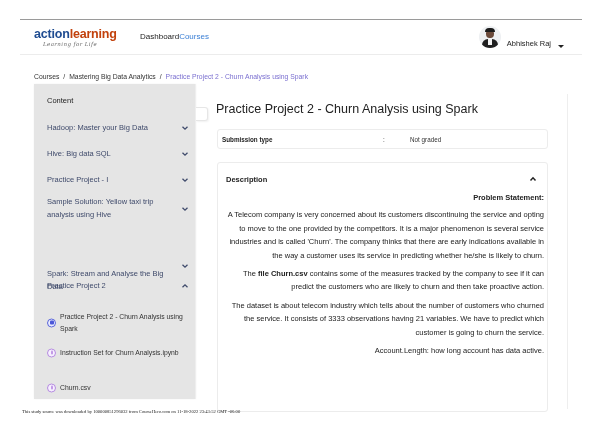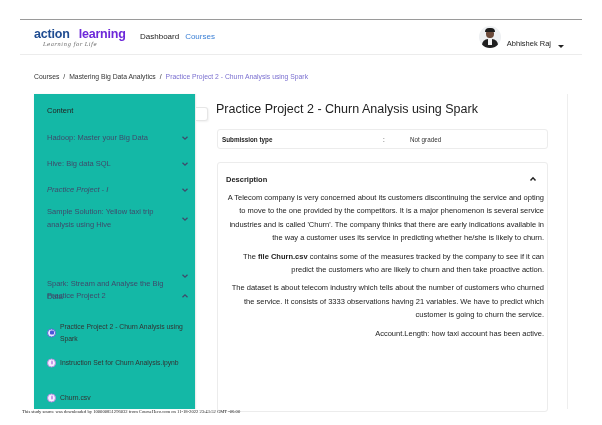--- a/index.html
+++ b/index.html
@@ -5,39 +5,39 @@
     * { box-sizing: border-box; margin: 0; padding: 0; }
     html, body { width: 602px; height: 425px; overflow: hidden; background: #ffffff; }
     body { font-family: "Liberation Sans", "DejaVu Sans", sans-serif; color: #1e1e2d; position: relative; }
 
     .topline { position: absolute; left: 20px; top: 19px; width: 562px; height: 1px; background: #9a9a9a; }
 
     .header { position: absolute; left: 20px; top: 20px; width: 562px; height: 35px; border-bottom: 1px solid #ececec; }
     .logo { position: absolute; left: 14px; top: 8px; width: 72px; }
     .logo-main { font-size: 12.5px; font-weight: bold; letter-spacing: -0.2px; line-height: 12px; }
     .logo-main .great { color: #1f4c91; }
-    .logo-main .learning { color: #6d28d9; padding-left: 9px; }
+    .logo-main .learning { color: #c2410c; }
     .logo-tag { font-family: "DejaVu Serif", serif; font-style: italic; font-size: 5.5px; color: #6b6b6b; text-align: center; letter-spacing: 0.4px; margin-top: 1px; }
-    .nav { position: absolute; left: 120px; top: 12px; font-size: 8px; display: flex; gap: 6px; }
+    .nav { position: absolute; left: 120px; top: 12px; font-size: 8px; display: flex; }
     .nav .dash { color: #222; }
     .nav .courses { color: #3a7fd5; }
     .user { position: absolute; right: 18px; top: 6px; display: flex; align-items: flex-end; gap: 6px; }
     .avatar { width: 22px; height: 22px; border-radius: 50%; background: #eef0f2; position: relative; overflow: hidden; }
     .avatar .head { position: absolute; left: 7px; top: 3px; width: 8px; height: 9px; border-radius: 50% 50% 45% 45%; background: #6b4a3a; }
     .avatar .hair { position: absolute; left: 6px; top: 2px; width: 10px; height: 4px; border-radius: 5px 5px 0 0; background: #1b1b1b; }
     .avatar .body { position: absolute; left: 3px; top: 13px; width: 16px; height: 12px; border-radius: 6px 6px 0 0; background: #1f1f1f; }
     .avatar .shirt { position: absolute; left: 9px; top: 13px; width: 4px; height: 6px; background: #f2f2f2; }
     .user-name { font-size: 7.5px; color: #222; }
     .caret { width: 0; height: 0; border-left: 3px solid transparent; border-right: 3px solid transparent; border-top: 3.5px solid #222; margin-left: 1px; }
 
     .breadcrumb { position: absolute; left: 34px; top: 73px; font-size: 6.8px; color: #333; display: flex; gap: 4px; white-space: nowrap; }
     .breadcrumb .active { color: #7a6fd0; }
     .breadcrumb .sep { color: #333; }
 
-    .sidebar { position: absolute; left: 34px; top: 94px; width: 162px; height: 315px; background: #14b8a6; border-right: 1px solid #eeeeee; box-shadow: 0 0 2px rgba(0,0,0,0.05); }
+    .sidebar { position: absolute; left: 34px; top: 84px; width: 162px; height: 315px; background: #e5e5e5; border-right: 1px solid #eeeeee; box-shadow: 0 0 2px rgba(0,0,0,0.05); }
     .sidebar-title { position: absolute; left: 13px; top: 12px; font-size: 7.5px; color: #222; }
     .sb-item { position: absolute; left: 13px; width: 140px; font-size: 7.5px; color: #3f4a6b; line-height: 12.5px; }
     .sb-item .chev { position: absolute; right: -2px; top: 50%; transform: translateY(-50%); width: 8px; height: 8px; }
     .sb-sub { position: absolute; left: 13px; width: 140px; font-size: 6.8px; color: #333; line-height: 11.5px; padding-left: 13px; }
     .sb-sub .dot { position: absolute; left: 0; top: 50%; transform: translateY(-50%); width: 9px; height: 9px; border-radius: 50%; border: 1px solid #b58be0; background: #f7efff; }
     .sb-sub .dot::after { content: ""; position: absolute; left: 2.5px; top: 1.5px; width: 2px; height: 4px; border-radius: 1px; background: #c29ae6; }
     .sb-sub .dot.active { border-color: #5b66d9; background: #e8eaff; }
     .sb-sub .dot.active::after { left: 1.5px; top: 1.5px; width: 4px; height: 4px; border-radius: 1px; background: #4a56d8; }
 
     .tab-nub { position: absolute; left: 196px; top: 107px; width: 12px; height: 14px; border: 1px solid #e6e6e6; border-left: none; border-radius: 0 3px 3px 0; background: #fff; box-shadow: 1px 1px 2px rgba(0,0,0,0.06); }
@@ -100,21 +100,21 @@
     <svg class="chev" viewBox="0 0 8 8">
         <path d="M1.5 2.8 L4 5.2 L6.5 2.8" fill="none" stroke="#3f4a6b" stroke-width="1.3"></path>
       </svg>
   </div>
   <div class="sb-item" style="top:64px;">
     <span>Hive: Big data SQL</span>
     <svg class="chev" viewBox="0 0 8 8">
         <path d="M1.5 2.8 L4 5.2 L6.5 2.8" fill="none" stroke="#3f4a6b" stroke-width="1.3"></path>
       </svg>
   </div>
-  <div class="sb-item" style="top:90px;font-style:italic;">
+  <div class="sb-item" style="top:90px;">
     <span>Practice Project - I</span>
     <svg class="chev" viewBox="0 0 8 8">
         <path d="M1.5 2.8 L4 5.2 L6.5 2.8" fill="none" stroke="#3f4a6b" stroke-width="1.3"></path>
       </svg>
   </div>
   <div class="sb-item" style="top:112px; width:140px;">
     <div style="width:120px;">Sample Solution: Yellow taxi trip analysis using Hive</div>
     <svg class="chev" viewBox="0 0 8 8">
         <path d="M1.5 2.8 L4 5.2 L6.5 2.8" fill="none" stroke="#3f4a6b" stroke-width="1.3"></path>
       </svg>
@@ -154,23 +154,24 @@
     <span class="colon">:</span>
     <span class="v">Not graded</span>
   </div>
 
   <div class="desc-box">
     <div class="desc-head">Description</div>
     <svg class="desc-chev" viewBox="0 0 8 8">
         <path d="M1.5 5.4 L4 2.8 L6.5 5.4" fill="none" stroke="#222" stroke-width="1.5"></path>
       </svg>
     <div class="desc-body">
+      <p class="ps">Problem Statement:</p>
       <p>A Telecom company is very concerned about its customers discontinuing the service and opting to move to the one provided by the competitors. It is a major phenomenon is several service industries and is called 'Churn'.  The company thinks that there are early indications available in the way a customer uses its service in predicting whether he/she is likely to churn.</p>
       <p><span> The </span><b>file Churn.csv</b><span> contains some of the measures tracked by the company to see if it can predict the customers who are likely to churn and then take proactive action.</span></p>
       <p>The dataset is about telecom industry which tells about the number of customers who churned the service. It consists of 3333 observations having 21 variables. We have to predict which customer is going to churn the service.</p>
-      <p>Account.Length: how taxi account has been active.</p>
+      <p>Account.Length: how long account has data active.</p>
     </div>
   </div>
 </div>
 
 <div class="tab-nub"></div>
 
 <div class="footer">This study source was downloaded by 100000851296032 from CourseHero.com on 11-18-2022 23:43:52 GMT -06:00</div>
 
 </body></html>

